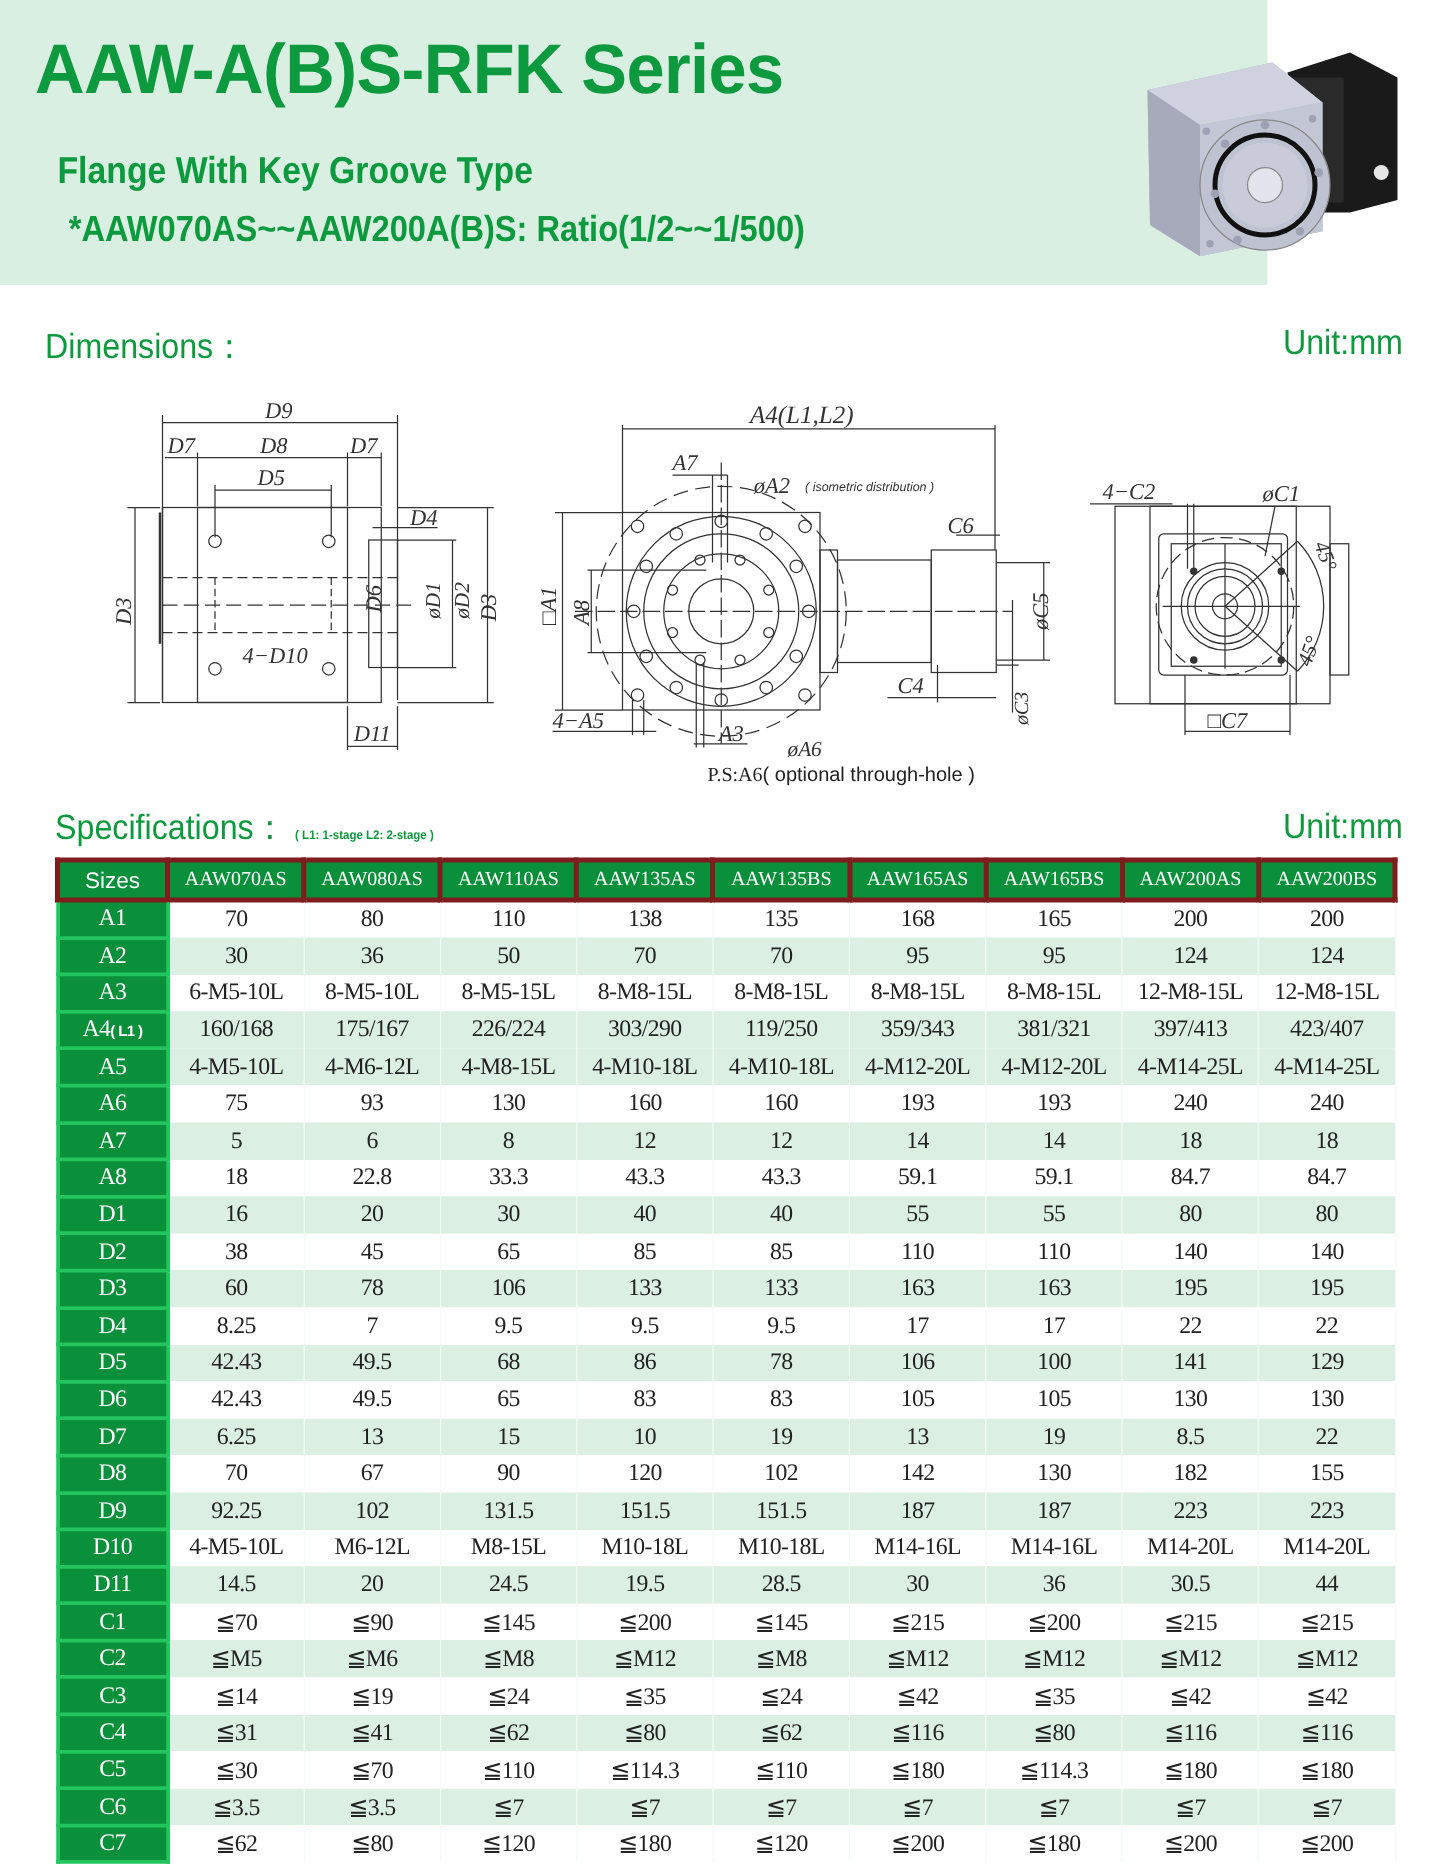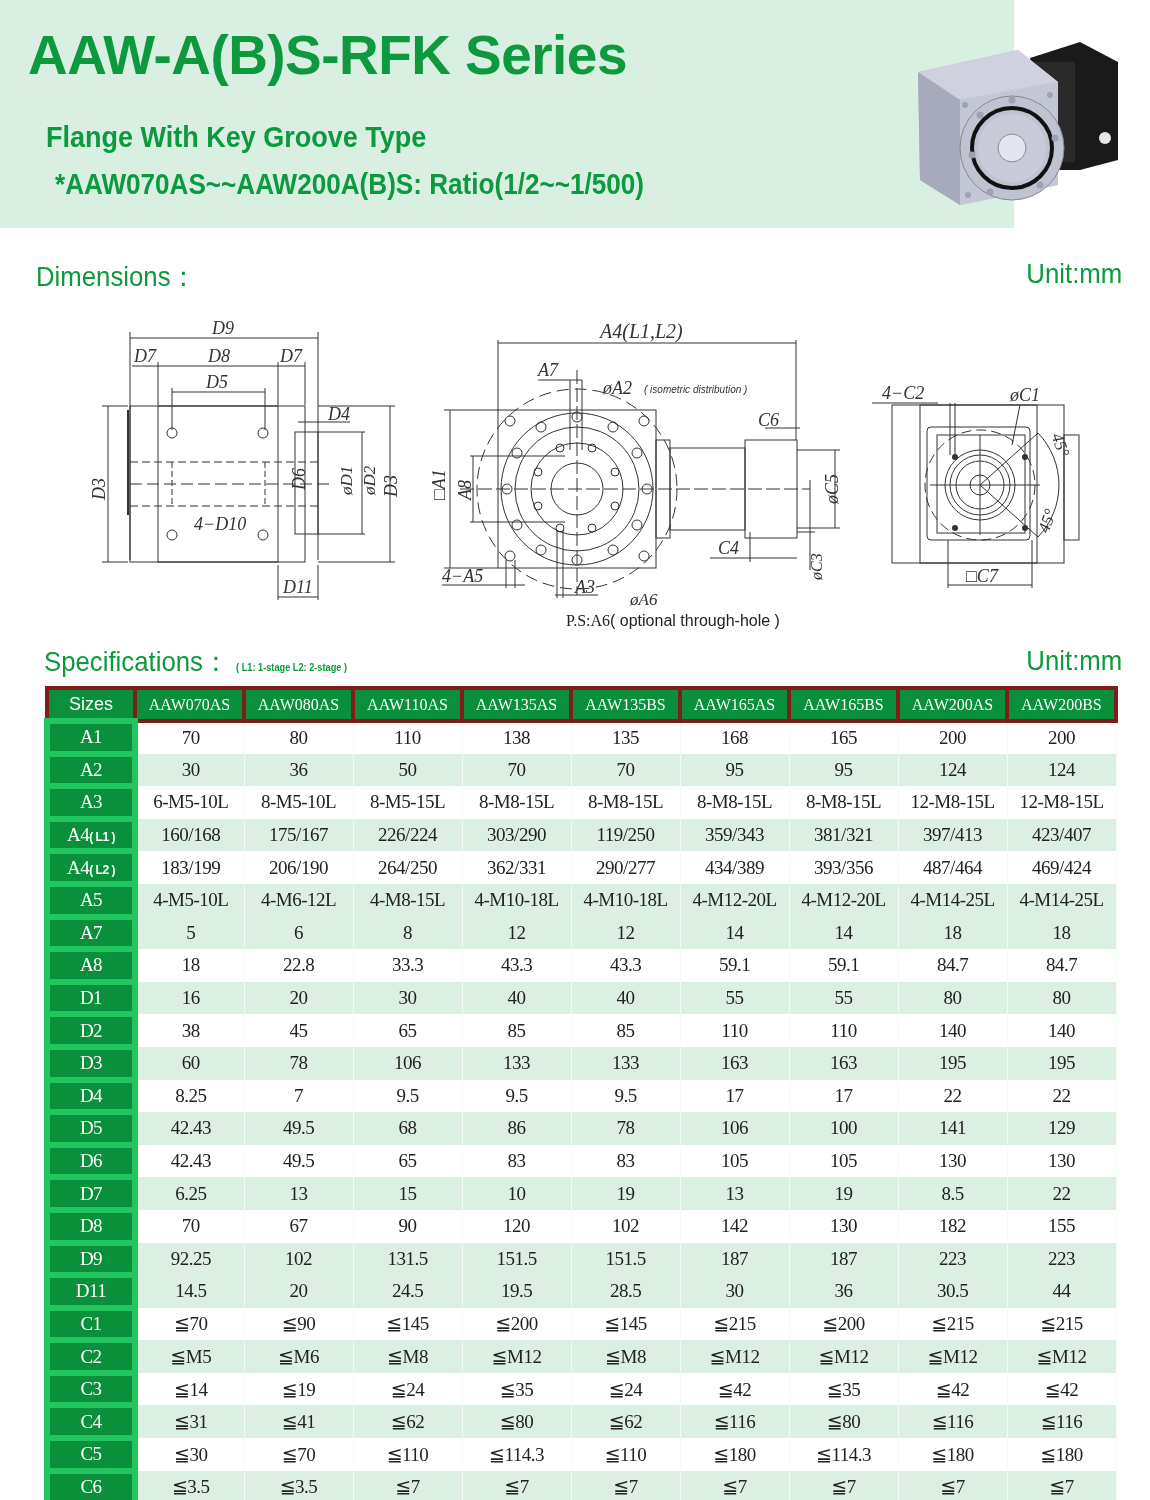--- a/index.html
+++ b/index.html
@@ -19,21 +19,21 @@
   .drawing { position:absolute; }
   .draw-text { font-family:"Liberation Serif", serif; font-style:italic; fill:#333; }
   .ps-note { position:absolute; left:566px; top:612px; font-size:16px; color:#222; }
   .ps-note .serif { font-family:"Liberation Serif", serif; }
   table.spec { position:absolute; left:44px; top:686px; width:1074px; border-collapse:collapse; table-layout:fixed; }
   table.spec th { background:#0a8f3a; color:#fff; font-weight:normal; height:26px; border:4px solid #7f1d1d;
                   font-family:"Liberation Serif", serif; font-size:16px; transform-origin:center; }
   table.spec th.first { font-family:"Liberation Sans", sans-serif; font-size:18px; }
   table.spec td { height:26.6px; text-align:center; font-family:"Liberation Serif", serif; font-size:19px; color:#222;
                   border-left:1px solid #f4faf6; border-right:1px solid #f4faf6; padding:0; letter-spacing:-0.5px; }
-  table.spec td.rowhead { background:#0a8f3a; color:#fff; border:6px solid #22c55e; font-size:19px; }
+  table.spec td.rowhead { background:#0a8f3a; color:#fff; border:3px solid #22c55e; font-size:19px; }
   table.spec td.rowhead .sub { font-family:"Liberation Sans", sans-serif; font-size:12px; font-weight:bold;text-align:right; }
   table.spec tr.odd td.val { background:#ffffff; }
   table.spec tr.even td.val { background:#dbefe3; }
 </style>
 </head>
 <body>
 
 <div class="header">
   <div class="title">AAW-A(B)S-RFK Series</div>
   <div class="subtitle">Flange With Key Groove Type</div>
@@ -325,44 +325,44 @@
         <td class="val">160/168</td>
         <td class="val">175/167</td>
         <td class="val">226/224</td>
         <td class="val">303/290</td>
         <td class="val">119/250</td>
         <td class="val">359/343</td>
         <td class="val">381/321</td>
         <td class="val">397/413</td>
         <td class="val">423/407</td>
       </tr>
-      <tr class="odd">
-        <td class="rowhead"><span>A4</span><span class="sub">( L2 )</span></td>
-        <td class="val">183/199</td>
-        <td class="val">206/190</td>
-        <td class="val">264/250</td>
-        <td class="val">362/331</td>
-        <td class="val">290/277</td>
-        <td class="val">434/389</td>
-        <td class="val">393/356</td>
-        <td class="val">487/464</td>
-        <td class="val">469/424</td>
-      </tr>
       <tr class="even">
         <td class="rowhead"><span>A5</span></td>
         <td class="val">4-M5-10L</td>
         <td class="val">4-M6-12L</td>
         <td class="val">4-M8-15L</td>
         <td class="val">4-M10-18L</td>
         <td class="val">4-M10-18L</td>
         <td class="val">4-M12-20L</td>
         <td class="val">4-M12-20L</td>
         <td class="val">4-M14-25L</td>
         <td class="val">4-M14-25L</td>
       </tr>
+      <tr class="odd">
+        <td class="rowhead"><span>A6</span></td>
+        <td class="val">75</td>
+        <td class="val">93</td>
+        <td class="val">130</td>
+        <td class="val">160</td>
+        <td class="val">160</td>
+        <td class="val">193</td>
+        <td class="val">193</td>
+        <td class="val">240</td>
+        <td class="val">240</td>
+      </tr>
       <tr class="even">
         <td class="rowhead"><span>A7</span></td>
         <td class="val">5</td>
         <td class="val">6</td>
         <td class="val">8</td>
         <td class="val">12</td>
         <td class="val">12</td>
         <td class="val">14</td>
         <td class="val">14</td>
         <td class="val">18</td>
@@ -481,20 +481,32 @@
         <td class="val">92.25</td>
         <td class="val">102</td>
         <td class="val">131.5</td>
         <td class="val">151.5</td>
         <td class="val">151.5</td>
         <td class="val">187</td>
         <td class="val">187</td>
         <td class="val">223</td>
         <td class="val">223</td>
       </tr>
+      <tr class="odd">
+        <td class="rowhead"><span>D10</span></td>
+        <td class="val">4-M5-10L</td>
+        <td class="val">M6-12L</td>
+        <td class="val">M8-15L</td>
+        <td class="val">M10-18L</td>
+        <td class="val">M10-18L</td>
+        <td class="val">M14-16L</td>
+        <td class="val">M14-16L</td>
+        <td class="val">M14-20L</td>
+        <td class="val">M14-20L</td>
+      </tr>
       <tr class="even">
         <td class="rowhead"><span>D11</span></td>
         <td class="val">14.5</td>
         <td class="val">20</td>
         <td class="val">24.5</td>
         <td class="val">19.5</td>
         <td class="val">28.5</td>
         <td class="val">30</td>
         <td class="val">36</td>
         <td class="val">30.5</td>

